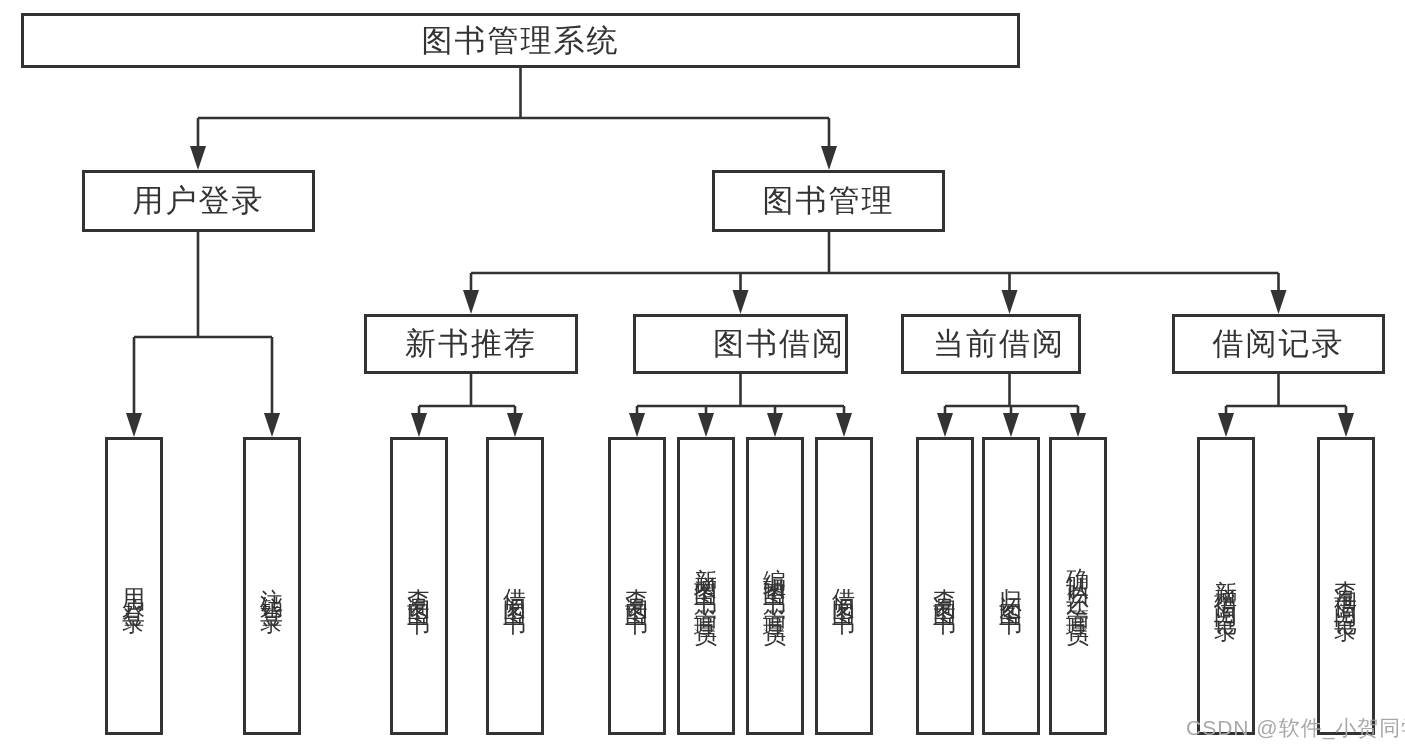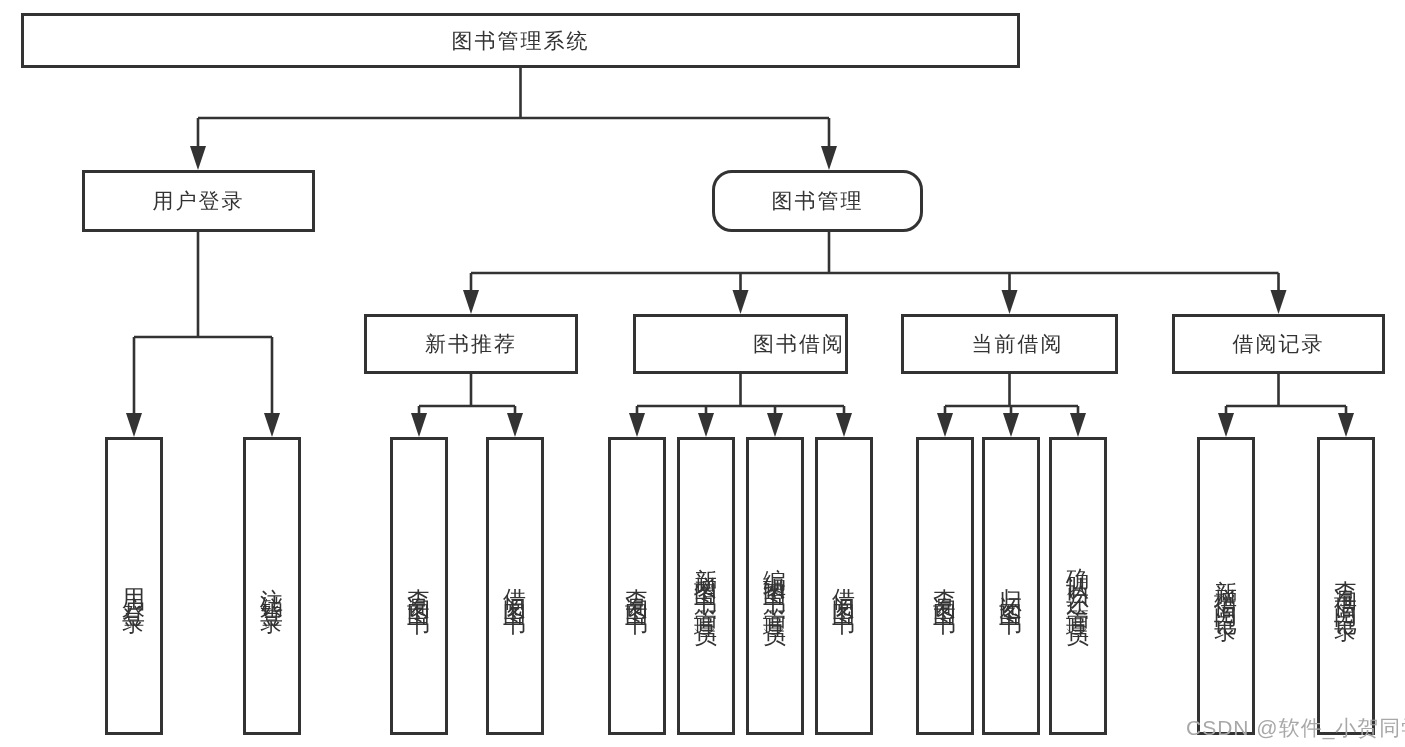--- a/index.html
+++ b/index.html
@@ -26,46 +26,46 @@
     box-sizing: border-box;
     border: 3px solid #333333;
     background: #ffffff;
     color: #333333;
     display: flex;
     align-items: center;
     justify-content: center;
     z-index: 2;
   }
   .hbox {
-    font-size: 21px;
+    font-size: 31px;
     letter-spacing: 2px;
     white-space: nowrap;
   }
   .vbox {
     top: 437px;
     width: 58px;
     height: 298px;
   }
   .vtext {
     writing-mode: vertical-rl;
     text-orientation: mixed;
     font-size: 23px;
     line-height: 1.05;
     letter-spacing: 8px;
     white-space: nowrap;
   }
   
   .n-root   { left: 21px;  top: 13px;  width: 999px; height: 55px; }
   
   .n-l1-0   { left: 82px;  top: 170px; width: 233px; height: 62px; }
-  .n-l1-1   { left: 712px; top: 170px; width: 211px; height: 62px; border-radius: 20px; }
+  .n-l1-1   { left: 712px; top: 170px; width: 233px; height: 62px; }
   
   .n-l2-0   { left: 364px;  top: 314px; width: 214px; height: 60px; }
   .n-l2-1   { left: 633px;  top: 314px; width: 215px; height: 60px; justify-content: flex-end; }
-  .n-l2-2   { left: 901px;  top: 314px; width: 217px; height: 60px; padding-left: 16px; }
+  .n-l2-2   { left: 901px;  top: 314px; width: 180px; height: 60px; padding-left: 16px; }
   .n-l2-3   { left: 1172px; top: 314px; width: 213px; height: 60px; }
   
   .leaf-0  { left: 105px;  }
   .leaf-1  { left: 243px;  }
   .leaf-2  { left: 390px;  }
   .leaf-3  { left: 486px;  }
   .leaf-4  { left: 608px;  }
   .leaf-5  { left: 677px;  }
   .leaf-6  { left: 746px;  }
   .leaf-7  { left: 815px;  }

